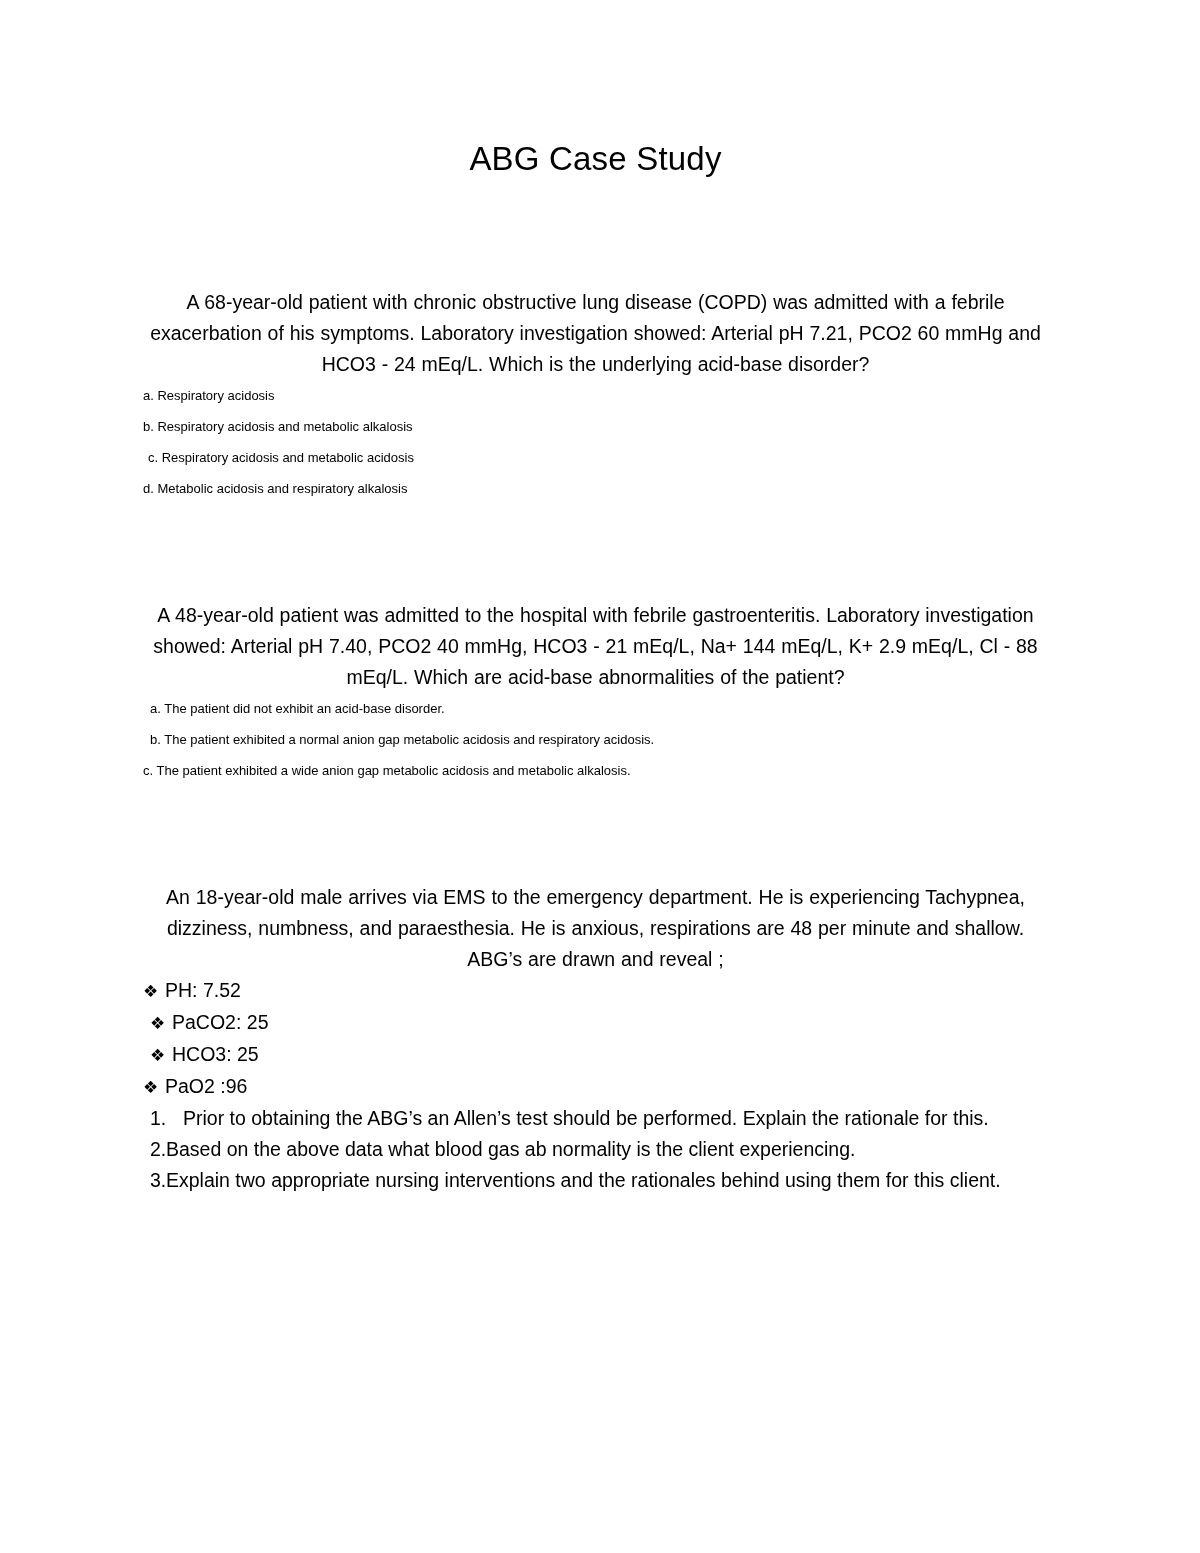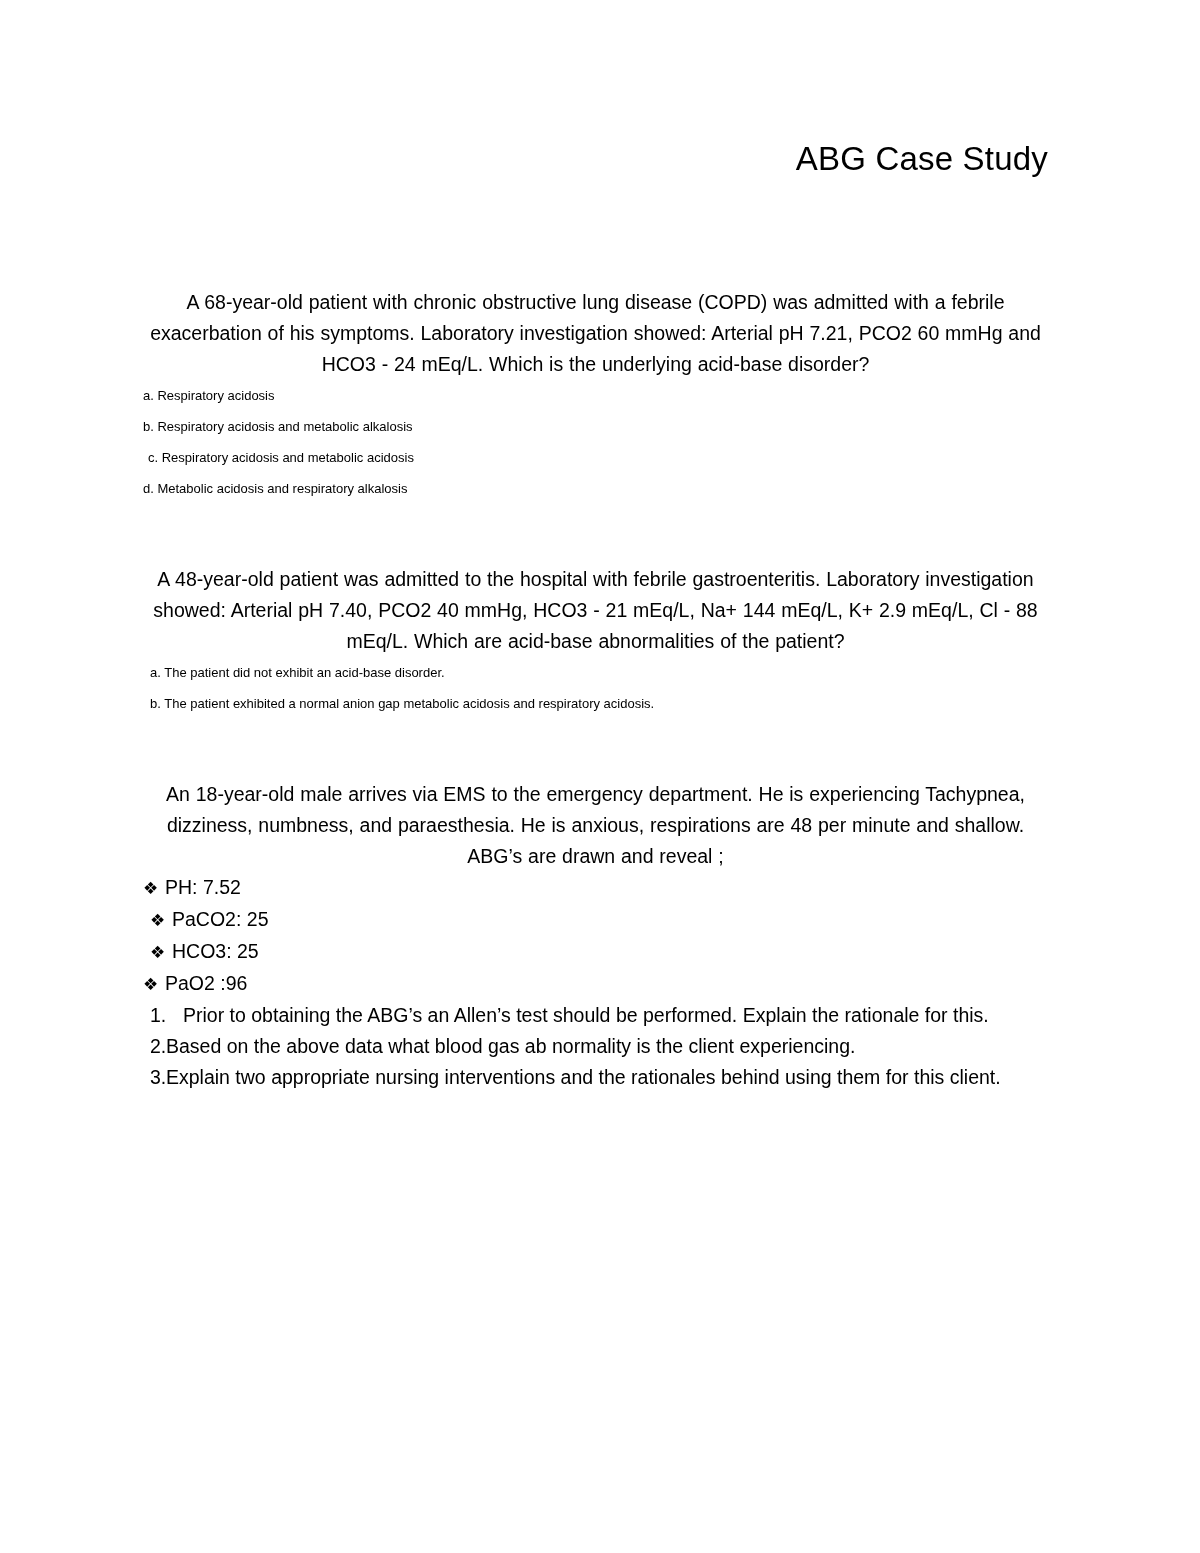--- a/index.html
+++ b/index.html
@@ -22,35 +22,35 @@
   }
   .content {
     position: absolute;
     left: 143px;
     top: 0;
     width: 905px;
   }
   .doc-title {
     font-size: 33px;
     font-weight: 400;
-    text-align: right;
+    text-align: center;
     line-height: 1.15;
     margin: 0;
     padding-top: 140px;
     letter-spacing: 0.2px;
   }
   .para {
     font-size: 19.5px;
     line-height: 31px;
     margin: 0;
     text-align: center;
     word-spacing: 0.4px;
   }
   .gap-option { margin-top: 13px; }
-  .gap-section{ margin-top: 60px; }
+  .gap-section{ margin-top: 96px; }
   .gap-intro  { margin-top: 109px; }
 
   .option {
     font-size: 13px;
     line-height: 31px;
     margin: 0;
     white-space: pre-wrap;
   }
   .bullet-row {
     font-size: 19.5px;
@@ -97,20 +97,21 @@
 
     <p class="option gap-option">a. Respiratory acidosis</p>
     <p class="option gap-option">b. Respiratory acidosis and metabolic alkalosis</p>
     <p class="option gap-option ind-1">c. Respiratory acidosis and metabolic acidosis</p>
     <p class="option gap-option">d. Metabolic acidosis and respiratory alkalosis</p>
 
     <p class="para gap-section">A 48-year-old patient was admitted to the hospital with febrile gastroenteritis. Laboratory investigation showed: Arterial pH 7.40, PCO2 40 mmHg, HCO3 - 21 mEq/L, Na+ 144 mEq/L, K+ 2.9 mEq/L, Cl - 88 mEq/L. Which are acid-base abnormalities of the patient?</p>
 
     <p class="option gap-option ind-2">a. The patient did not exhibit an acid-base disorder.</p>
     <p class="option gap-option ind-2">b. The patient exhibited a normal anion gap metabolic acidosis and respiratory acidosis.</p>
+    <p class="option gap-option">c. The patient exhibited a wide anion gap metabolic acidosis and metabolic alkalosis.</p>
 
     <p class="para gap-section">An 18-year-old male arrives via EMS to the emergency department. He is experiencing Tachypnea, dizziness, numbness, and paraesthesia. He is anxious, respirations are 48 per minute and shallow. ABG’s are drawn and reveal ;</p>
 
     <div class="bullet-row gap-option">
       <span class="bullet-glyph">❖</span>
       <span>PH: 7.52</span>
     </div>
     <div class="bullet-row gap-option ind">
       <span class="bullet-glyph">❖</span>
       <span>PaCO2: 25</span>

